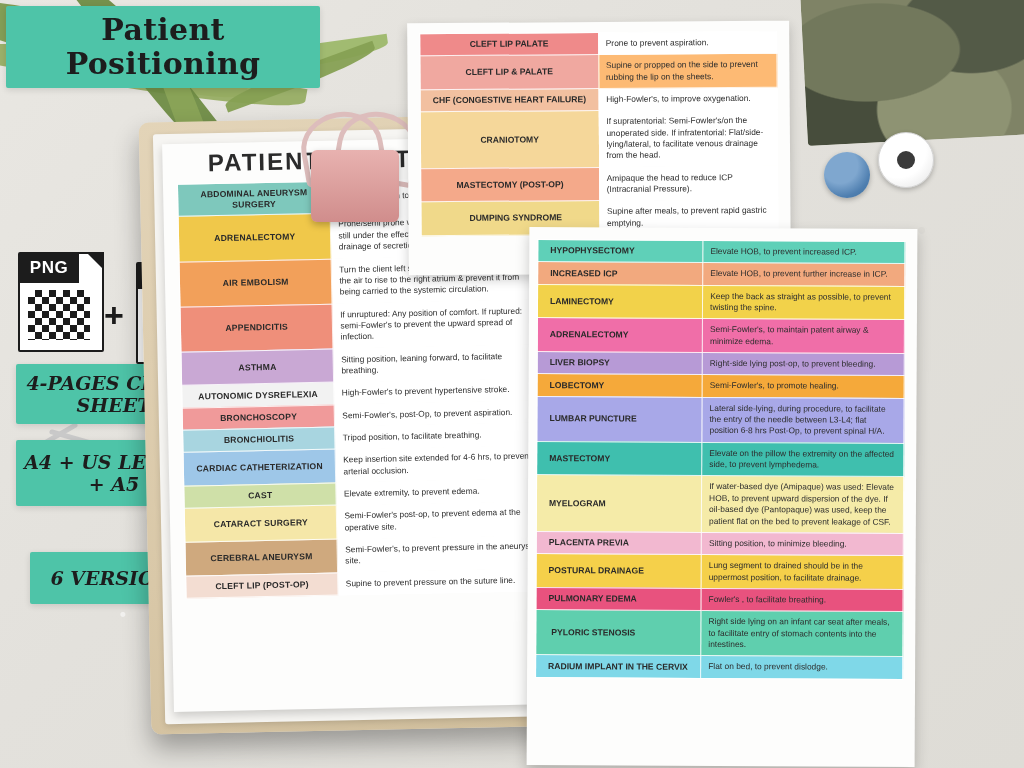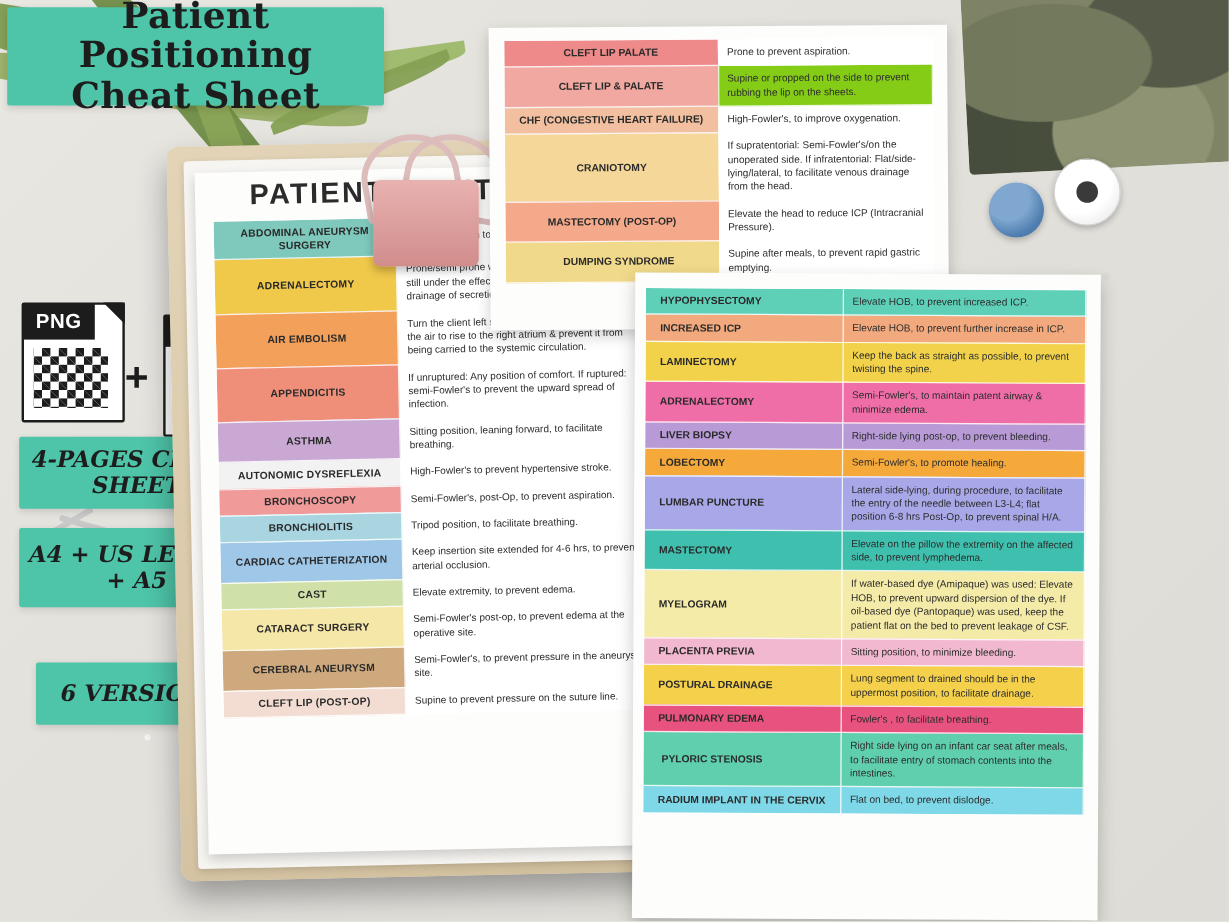--- a/index.html
+++ b/index.html
@@ -296,21 +296,20 @@
           <i></i>
           <i></i>
           <i></i>
           <i></i>
         </div>
     </div>
   </div>
 
   <div class="teal-box" id="title-box">
     <span>Patient Positioning</span>
-    <span>Cheat Sheet</span>
   </div>
   <div class="teal-box" id="pages-box">4-PAGES CHEAT SHEET</div>
   <div class="teal-box" id="format-box">A4 + US LETTER + A5</div>
   <div class="teal-box" id="versions-box">6 VERSIONS</div>
 
   <div class="clipboard">
     <div class="paper-back"></div>
   </div>
 
   <div class="sheet-main">
@@ -381,33 +380,33 @@
 
   <div class="sheet-top">
     <table class="tbl-top">
       <tbody id="top-rows">
           <tr>
             <td class="cond" style="background: rgb(239, 138, 138);">CLEFT LIP PALATE</td>
             <td class="desc" style="background: rgb(255, 255, 255);">Prone to prevent aspiration.</td>
           </tr>
           <tr>
             <td class="cond" style="background: rgb(240, 168, 160);">CLEFT LIP &amp; PALATE</td>
-            <td class="desc" style="background: #84cc16; margin-left: 24px;">Supine or propped on the side to prevent rubbing the lip on the sheets.</td>
+            <td class="desc" style="background: #fdba74; margin-left: 24px;">Supine or propped on the side to prevent rubbing the lip on the sheets.</td>
           </tr>
           <tr>
             <td class="cond" style="background: rgb(242, 192, 160);">CHF (CONGESTIVE HEART FAILURE)</td>
             <td class="desc" style="background: rgb(255, 255, 255);">High-Fowler's, to improve oxygenation.</td>
           </tr>
           <tr>
             <td class="cond" style="background: rgb(245, 215, 154);">CRANIOTOMY</td>
             <td class="desc" style="background: rgb(255, 255, 255);">If supratentorial: Semi-Fowler's/on the unoperated side. If infratentorial: Flat/side-lying/lateral, to facilitate venous drainage from the head.</td>
           </tr>
           <tr>
             <td class="cond" style="background: rgb(244, 169, 138);">MASTECTOMY (POST-OP)</td>
-            <td class="desc" style="background: rgb(255, 255, 255);">Elevate the head to reduce ICP (Intracranial Pressure).</td>
+            <td class="desc" style="background: rgb(255, 255, 255);">Amipaque the head to reduce ICP (Intracranial Pressure).</td>
           </tr>
           <tr>
             <td class="cond" style="background: rgb(240, 217, 138); padding-left: 18px;">DUMPING SYNDROME</td>
             <td class="desc" style="background: rgb(255, 255, 255);">Supine after meals, to prevent rapid gastric emptying.</td>
           </tr>
         </tbody>
     </table>
   </div>
 
   <div class="sheet-right">

